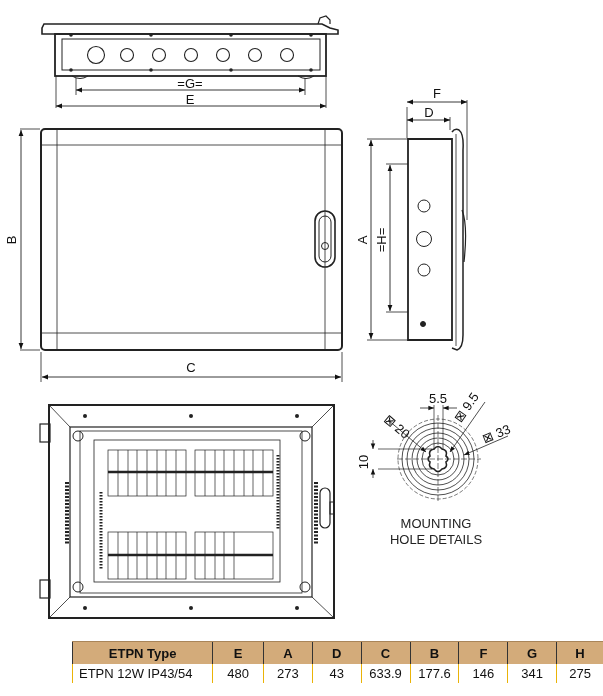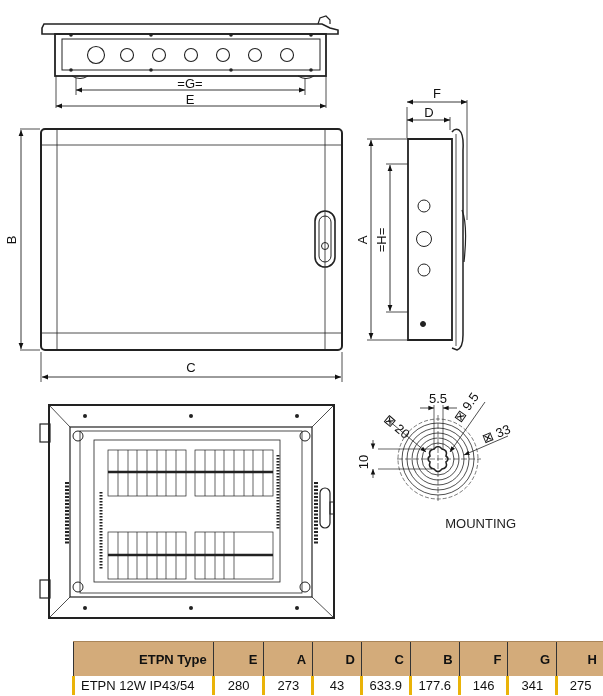--- a/index.html
+++ b/index.html
@@ -1,26 +1,26 @@
 <!DOCTYPE html>
 <html><head>
 <meta charset="utf-8">
 <style>
   html, body { margin:0; padding:0; background:#ffffff; }
   body { width:603px; height:696px; position:relative; overflow:hidden;
          font-family:"Liberation Sans", sans-serif; color:#111; }
   svg { position:absolute; left:0; top:0; }
   .lbl { font-family:"Liberation Sans", sans-serif; font-size:13px; fill:#111; }
-  .caption { position:absolute; left:356px; top:516px; width:160px; text-align:right;
+  .caption { position:absolute; left:356px; top:516px; width:160px; text-align:center;
              font-size:13px; line-height:16px; color:#222; }
   table.spec { position:absolute; left:72px; top:641px; border-collapse:collapse;
                font-family:"Liberation Sans", sans-serif; font-size:13px; }
-  table.spec th { background:#d3ab7a; font-weight:bold; height:34px; padding:0 6px;
-                  border-left:1px solid #333; border-top:1px solid #a98559; text-align:right; }
-  table.spec td { height:19px; padding:0 4px; border-left:3px solid #eab308; text-align:center; }
+  table.spec th { background:#d3ab7a; font-weight:bold; height:22px; padding:0 6px;
+                  border-left:1px solid #333; border-top:1px solid #a98559; text-align:center; }
+  table.spec td { height:19px; padding:0 4px; border-left:1px solid #eab308; text-align:center; }
   table.spec td.type { text-align:left; padding-left:6px; }
 </style>
 </head>
 <body>
 
 <svg width="603" height="696" viewBox="0 0 603 696">
   <defs>
     <marker id="arr" viewBox="0 0 10 10" refX="10" refY="5" markerWidth="7" markerHeight="7" orient="auto-start-reverse">
       <path d="M0,1 L10,5 L0,9 z" fill="#111"></path>
     </marker>
@@ -174,40 +174,41 @@
   </g>
   <text class="lbl" x="438" y="403" text-anchor="middle">5.5</text>
   <text class="lbl" x="368" y="462" text-anchor="middle" transform="rotate(-90 368 462)">10</text>
   <text class="lbl" x="394" y="430" text-anchor="middle" transform="rotate(40 394 430)">⊠ 20</text>
   <text class="lbl" x="470" y="410" text-anchor="middle" transform="rotate(-55 470 410)">⊠ 9.5</text>
   <text class="lbl" x="498" y="438" text-anchor="middle" transform="rotate(-22 498 438)">⊠ 33</text>
 </svg>
 
 <div class="caption">
   <div>MOUNTING</div>
+  <div>HOLE DETAILS</div>
 </div>
 
 <table class="spec">
   <thead>
     <tr>
       <th style="width:128px">ETPN Type</th>
       <th style="width:38px">E</th>
       <th style="width:36px">A</th>
       <th style="width:36px">D</th>
       <th style="width:36px">C</th>
       <th style="width:36px">B</th>
       <th style="width:36px">F</th>
       <th style="width:36px">G</th>
       <th style="width:34px">H</th>
     </tr>
   </thead>
   <tbody>
     <tr>
       <td class="type">ETPN 12W IP43/54</td>
-      <td>280</td>
+      <td>480</td>
       <td>273</td>
       <td>43</td>
       <td>633.9</td>
       <td>177.6</td>
       <td>146</td>
       <td>341</td>
       <td>275</td>
     </tr>
   </tbody>
 </table>

